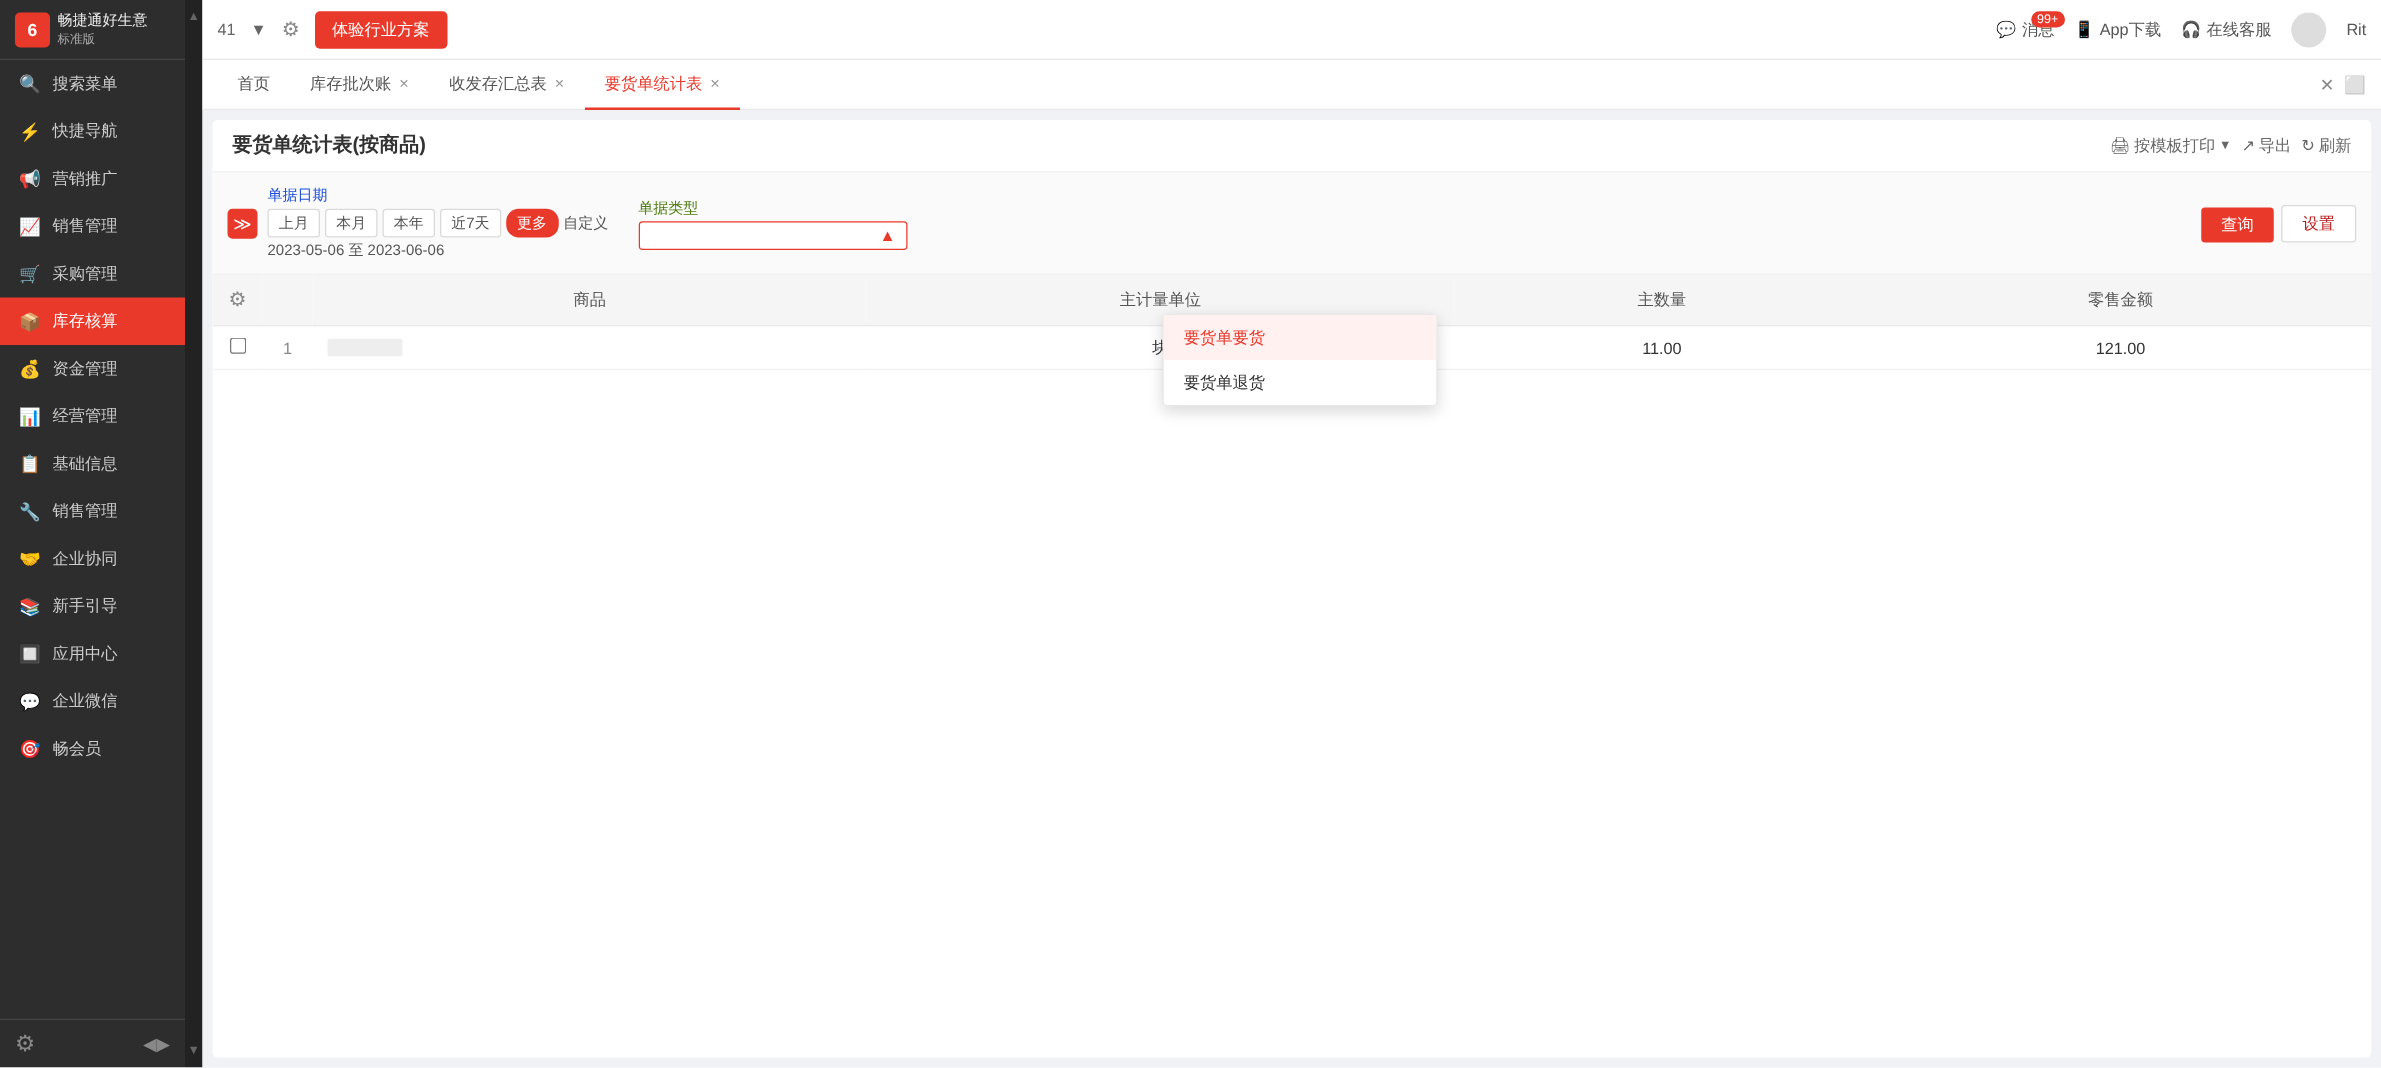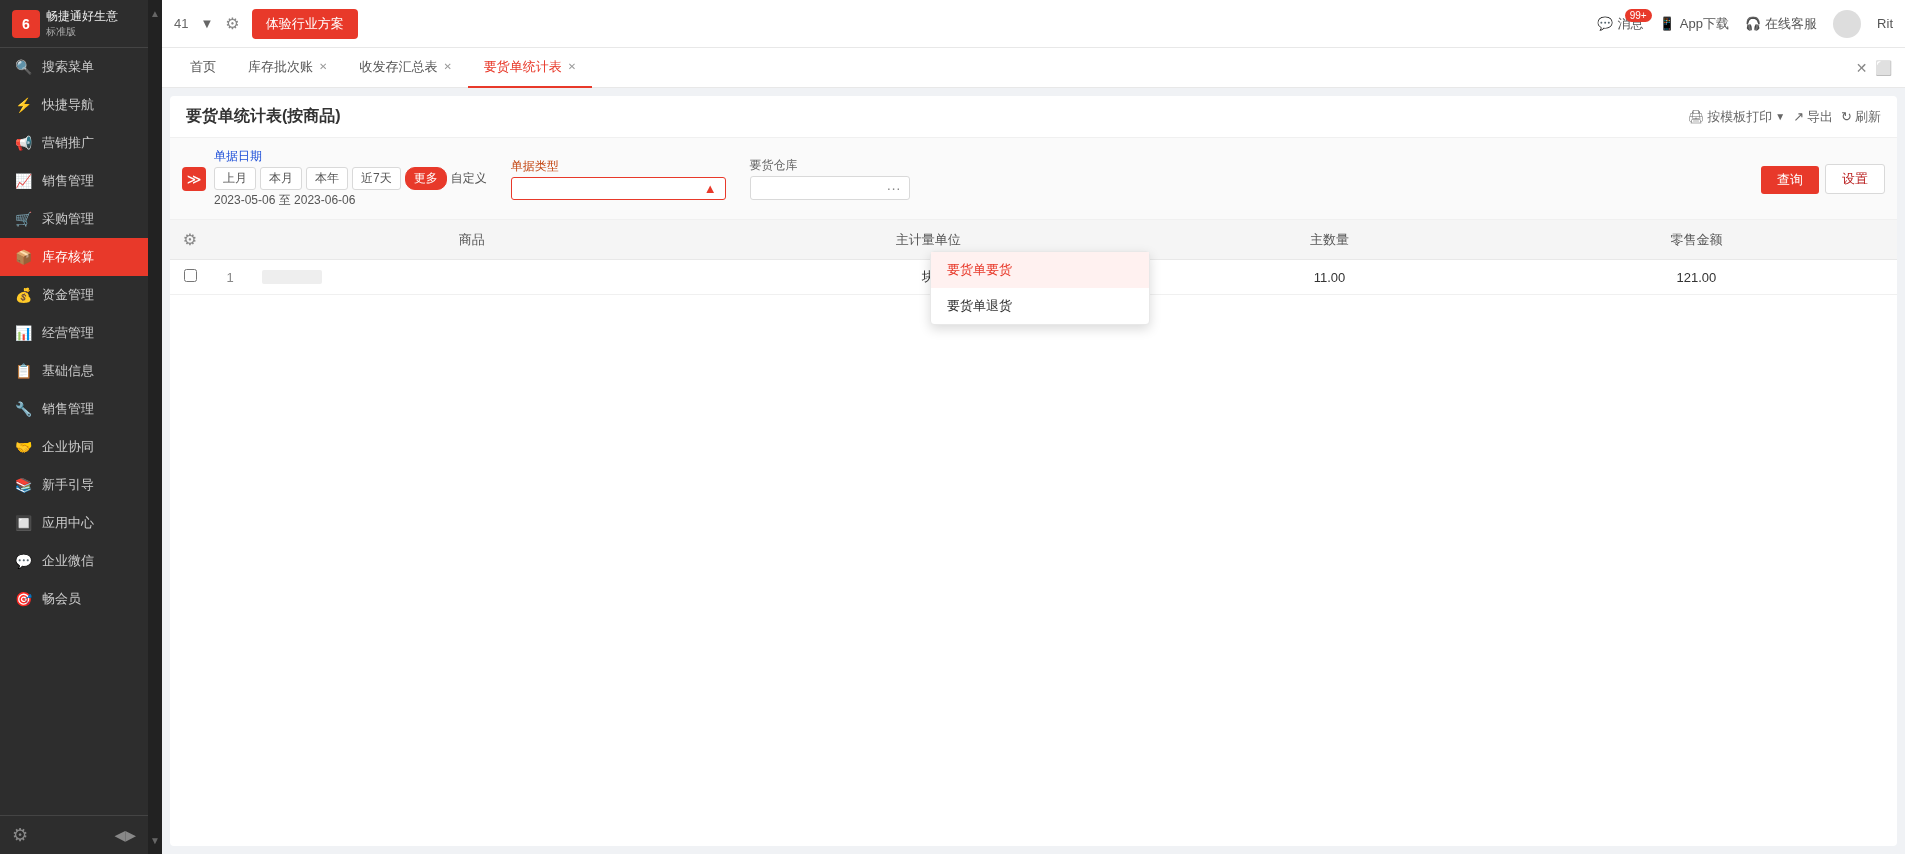--- a/index.html
+++ b/index.html
@@ -196,21 +196,21 @@
       background: #e8392a;
       color: white;
       border-color: #e8392a;
       border-radius: 10px;
       padding: 2px 8px;
     }
     .filter-date-custom { font-size: 12px; color: #555; }
     .filter-date-value { font-size: 12px; color: #555; }
 
     .filter-type-group { display: flex; flex-direction: column; gap: 2px; margin-left: 16px; }
-    .filter-type-label { font-size: 12px; color: #c2410c; }
+    .filter-type-label { font-size: 12px; color: #4d7c0f; }
     .filter-type-select {
       display: flex; align-items: center;
       border: 1px solid #e8392a;
       border-radius: 3px;
       padding: 3px 8px;
       min-width: 200px;
       cursor: pointer;
       background: white;
       position: relative;
     }
@@ -496,27 +496,20 @@
       </div>
 
       <div class="filter-type-group">
         <div class="filter-type-label">单据类型</div>
         <div class="filter-type-select">
           <input type="text" style="width: 180px;">
           <span class="chevron">▲</span>
         </div>
       </div>
 
-      <div class="filter-warehouse-group">
-        <div class="filter-warehouse-label">要货仓库</div>
-        <div class="filter-warehouse-select">
-          <span style="flex:1;font-size:12px;color:#bbb;"></span>
-          <span class="dots">···</span>
-        </div>
-      </div>
 
       <div class="filter-actions">
         <button class="btn-query">查询</button>
         <button class="btn-setting">设置</button>
       </div>
     </div>
 
     <div class="dropdown-overlay">
       <div class="dropdown-item active">要货单要货</div>
       <div class="dropdown-item">要货单退货</div>

